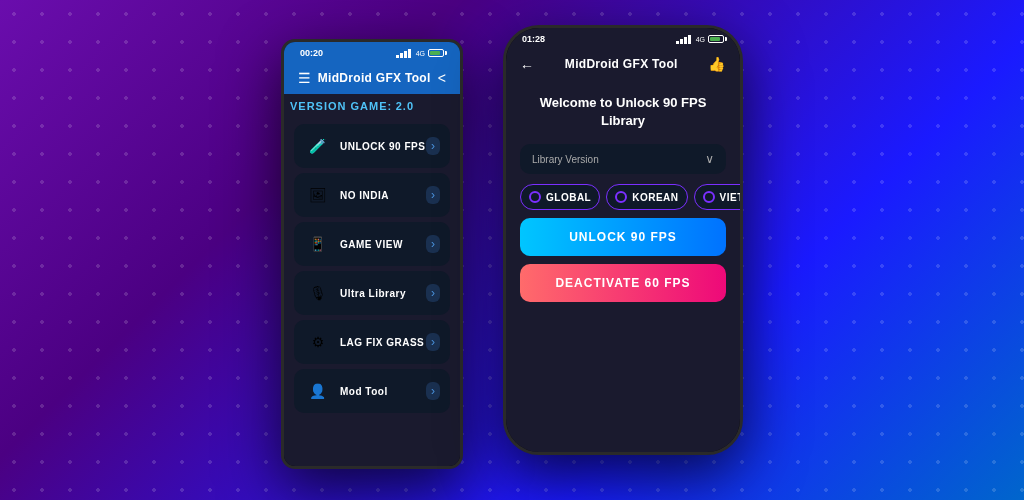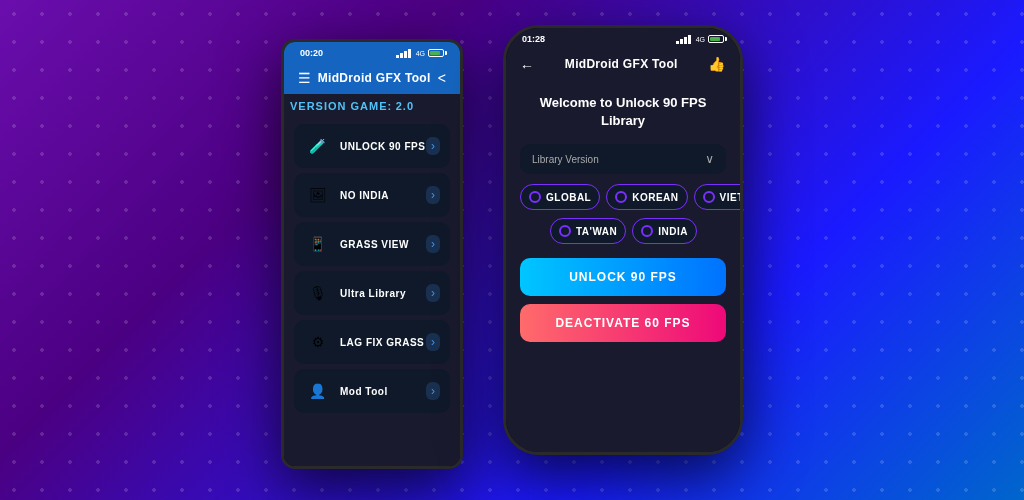--- a/index.html
+++ b/index.html
@@ -338,21 +338,21 @@
           <div class="menu-item-left">
             <div class="menu-icon-box">🖼</div>
             <span class="menu-label">NO INDIA</span>
           </div>
           <span class="chevron">›</span>
         </div>
 
         <div class="menu-item">
           <div class="menu-item-left">
             <div class="menu-icon-box">📱</div>
-            <span class="menu-label">GRASS VIEW</span>
+            <span class="menu-label">GAME VIEW</span>
           </div>
           <span class="chevron">›</span>
         </div>
 
         <div class="menu-item">
           <div class="menu-item-left">
             <div class="menu-icon-box">🎙</div>
             <span class="menu-label">Ultra Library</span>
           </div>
           <span class="chevron">›</span>
@@ -420,28 +420,18 @@
         <div class="region-btn">
           <div class="region-radio"></div>
           <span class="region-label">KOREAN</span>
         </div>
         <div class="region-btn">
           <div class="region-radio"></div>
           <span class="region-label">VIETNAM</span>
         </div>
       </div>
 
-      <div class="regions-grid-row2">
-        <div class="region-btn">
-          <div class="region-radio"></div>
-          <span class="region-label">TA'WAN</span>
-        </div>
-        <div class="region-btn">
-          <div class="region-radio"></div>
-          <span class="region-label">INDIA</span>
-        </div>
-      </div>
 
       <button class="action-btn btn-unlock">UNLOCK 90 FPS</button>
       <button class="action-btn btn-deactivate">DEACTIVATE 60 FPS</button>
     </div>
   </div>
 </div>
 
 </body></html>

